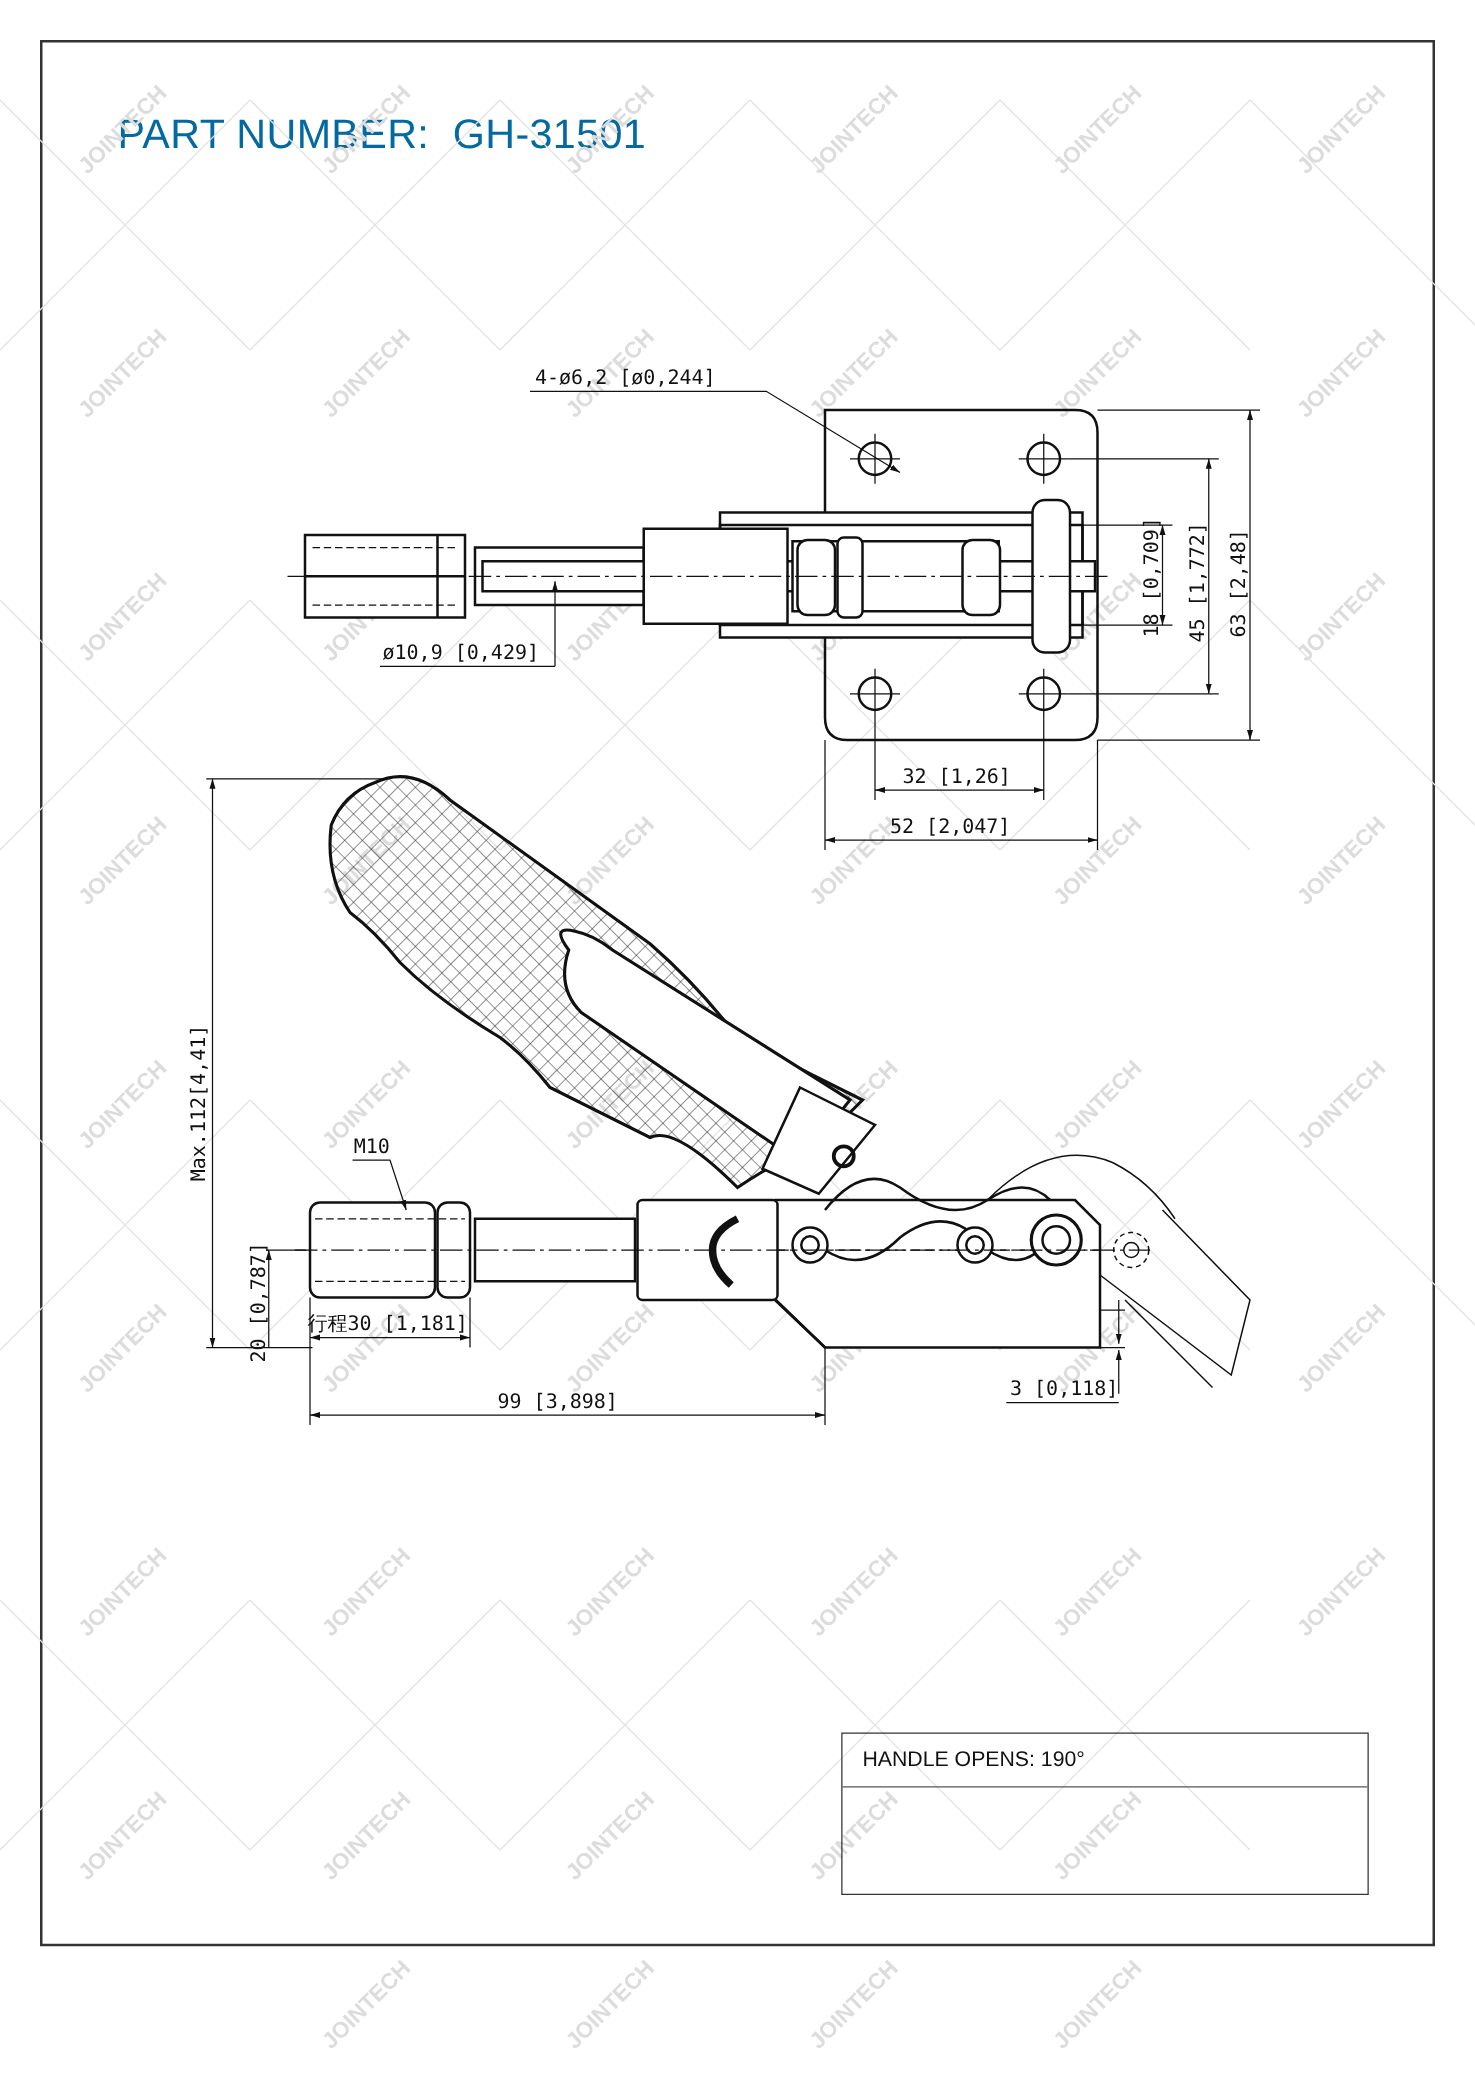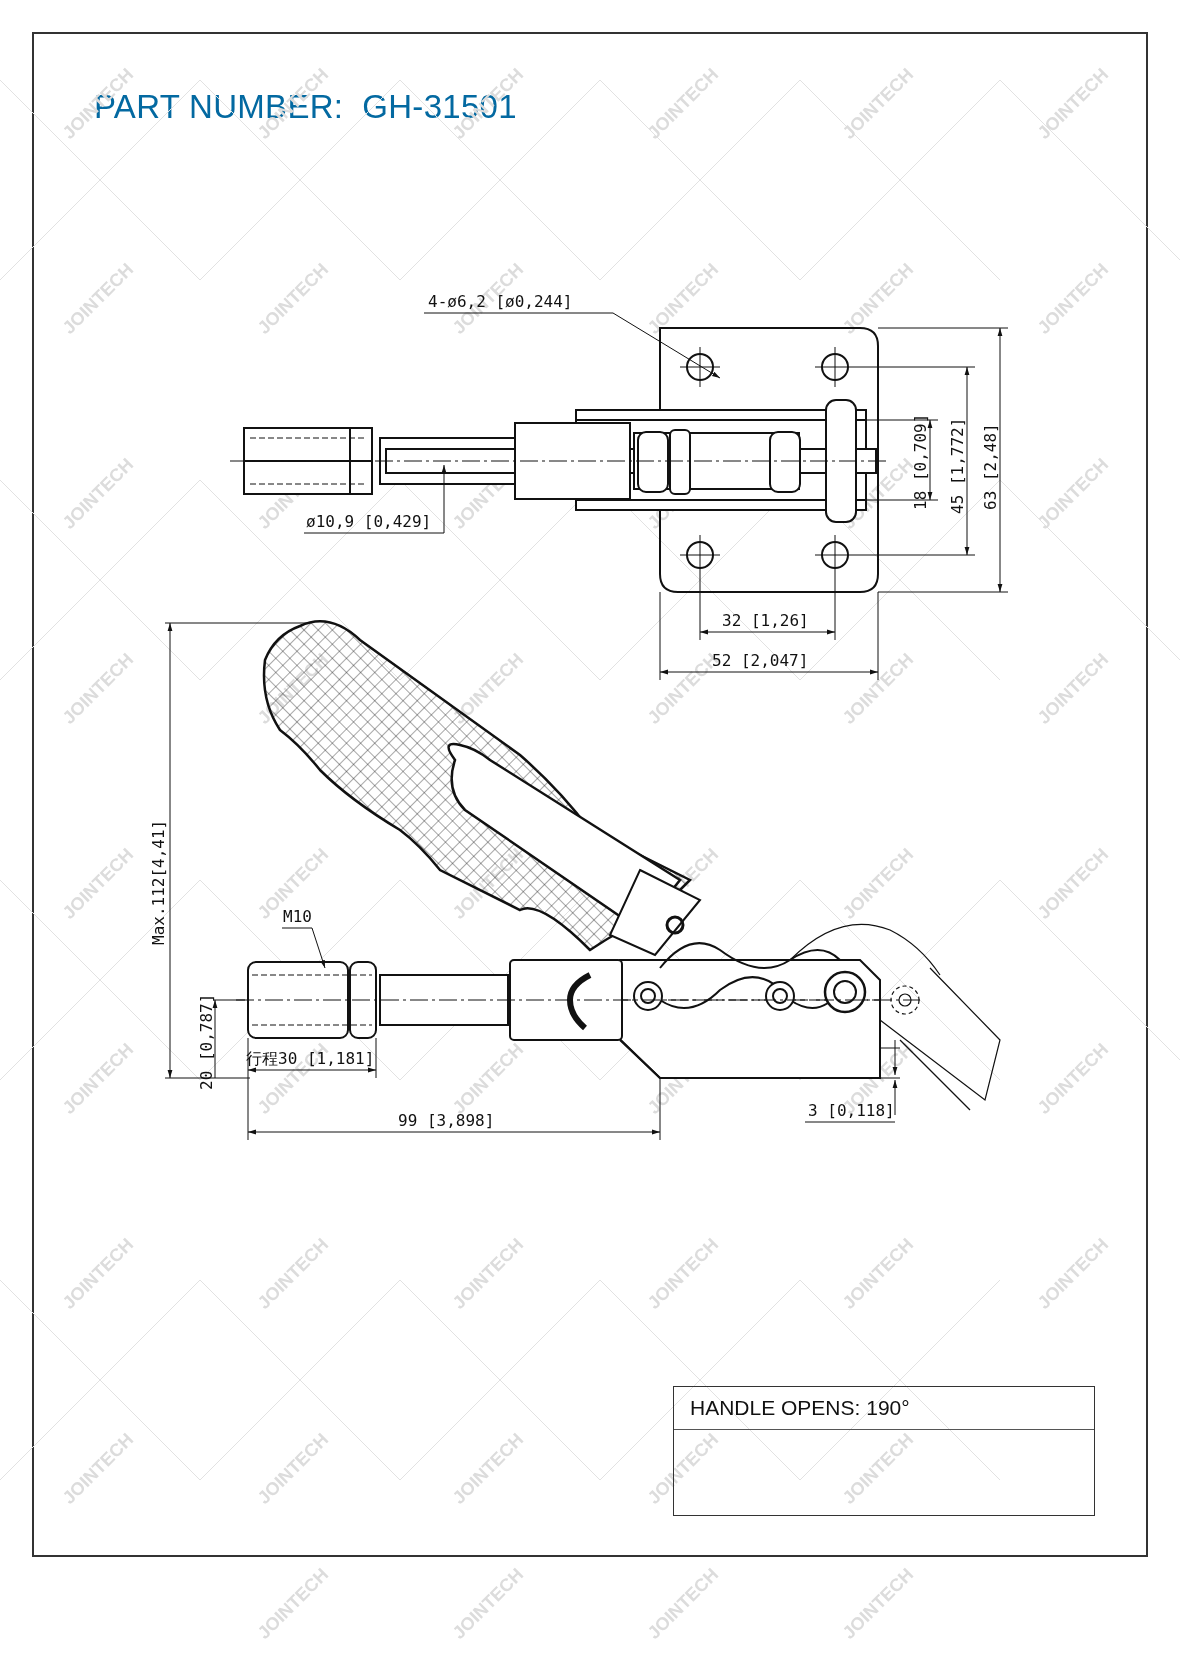--- a/index.html
+++ b/index.html
@@ -2,21 +2,21 @@
 <html><head>
 <meta charset="utf-8">
 <style>
   html, body { margin: 0; padding: 0; background: #ffffff; }
   body { width: 1180px; height: 1669px; position: relative; overflow: hidden; font-family: "Liberation Sans", sans-serif; }
   .sheet { position: absolute; left: 32px; top: 32px; width: 1116px; height: 1525px; border: 2px solid #333; box-sizing: border-box; }
   .part-title { position: absolute; left: 94px; top: 88px; font-family: Liberation Sans, sans-serif; font-size: 33px; color: #0369a1; letter-spacing: 0.3px; white-space: pre; }
   svg.drawing { position: absolute; left: 0; top: 0; }
   .dim { font-family: "DejaVu Sans Mono", monospace; font-size: 16px; fill: #111; }
   .spec-box { position: absolute; left: 673px; top: 1386px; width: 422px; height: 130px; border: 1.5px solid #333; box-sizing: border-box; }
-  .spec-row { height: 43px; border-bottom: 1px solid #555; box-sizing: border-box; padding-left: 16px; display: flex; align-items: center; font-size: 21px; color: #111; }
+  .spec-row { height: 43px; border-bottom: 1px solid #555; box-sizing: border-box; padding-left: 16px; display: flex; align-items: center; font-size: 17px; color: #111; }
   .spec-row:last-child { border-bottom: none; }
 </style>
 </head>
 <body>
 
 <div class="sheet"></div>
 
 <div class="part-title">PART NUMBER:  GH-31501</div>
 
 <svg class="drawing" width="1180" height="1669" viewBox="0 0 1180 1669">

